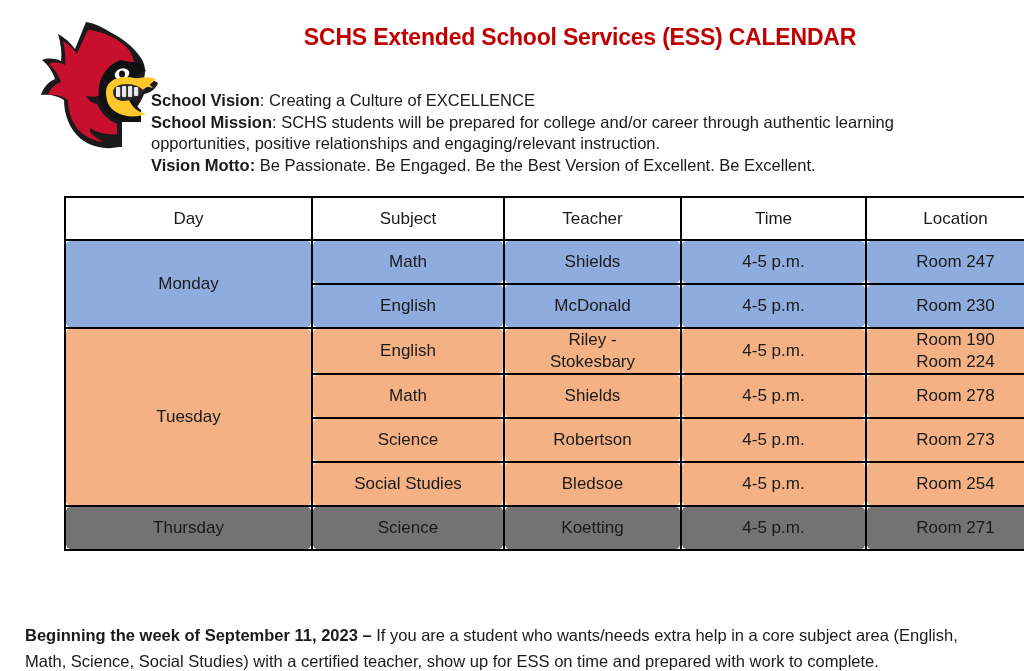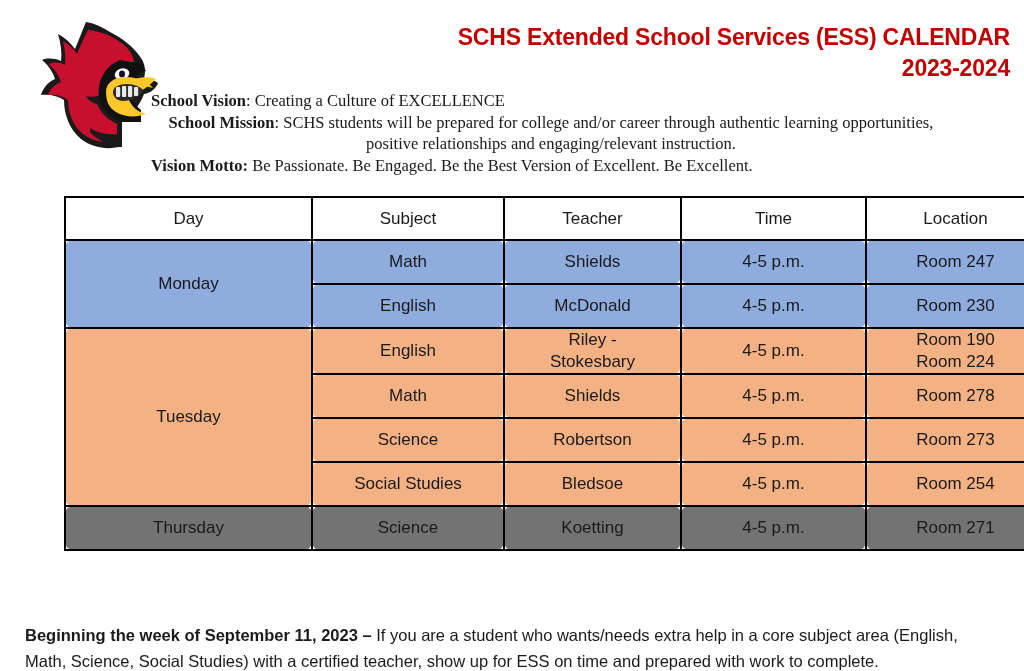--- a/index.html
+++ b/index.html
@@ -32,45 +32,45 @@
     width: 130px;
     height: 140px;
   }
   #logo svg { display: block; width: 130px; height: 140px; }
 
   #title-block {
     position: absolute;
     left: 150px;
     top: 22px;
     width: 860px;
-    text-align: right;
+    text-align: center;
   }
   .title-line {
     font-family: "Liberation Sans", sans-serif;
     font-weight: bold;
     font-size: 23px;
     line-height: 31px;
     letter-spacing: -0.2px;
     color: #C00000;
     white-space: nowrap;
   }
 
   #mission-block {
     position: absolute;
     left: 151px;
     top: 90px;
     width: 800px;
-    font-family: Liberation Serif, serif;
+    font-family: Liberation Sans, sans-serif;
     font-size: 16.5px;
     line-height: 21.5px;
     color: #1a1a1a;
   }
   #mission-block .lbl { font-weight: bold; }
   .mission-row { white-space: nowrap; }
-  .mission-row.wrap { white-space: normal; text-align: center; }
+  .mission-row.wrap { white-space: normal; }
 
   
   #cal-table {
     position: absolute;
     left: 25px;
     top: 196px;
     width: 980px;
     border-collapse: collapse;
     table-layout: fixed;
     font-family: "Liberation Sans", sans-serif;
@@ -164,21 +164,20 @@
         <rect x="94" y="72" width="4.2" height="11" rx="1"></rect>
         <rect x="100" y="73" width="4.2" height="9" rx="1"></rect>
       </g>
 
       <path d="M56 118 C64 127 76 132 88 131 L88 120 C76 121 65 120 56 114 Z" fill="#1a1a1a"></path>
     </svg>
   </div>
 
   <div id="title-block">
     <div class="title-line">SCHS Extended School Services (ESS) CALENDAR</div>
-    <div class="title-line">2023-2024</div>
   </div>
 
   <div id="mission-block">
     <div class="mission-row">
       <span class="lbl">School Vision</span><span>: Creating a Culture of EXCELLENCE</span>
     </div>
     <div class="mission-row wrap">
       <span class="lbl">School Mission</span><span>: SCHS students will be prepared for college and/or career through authentic learning  opportunities, positive relationships and engaging/relevant instruction.</span>
     </div>
     <div class="mission-row">

